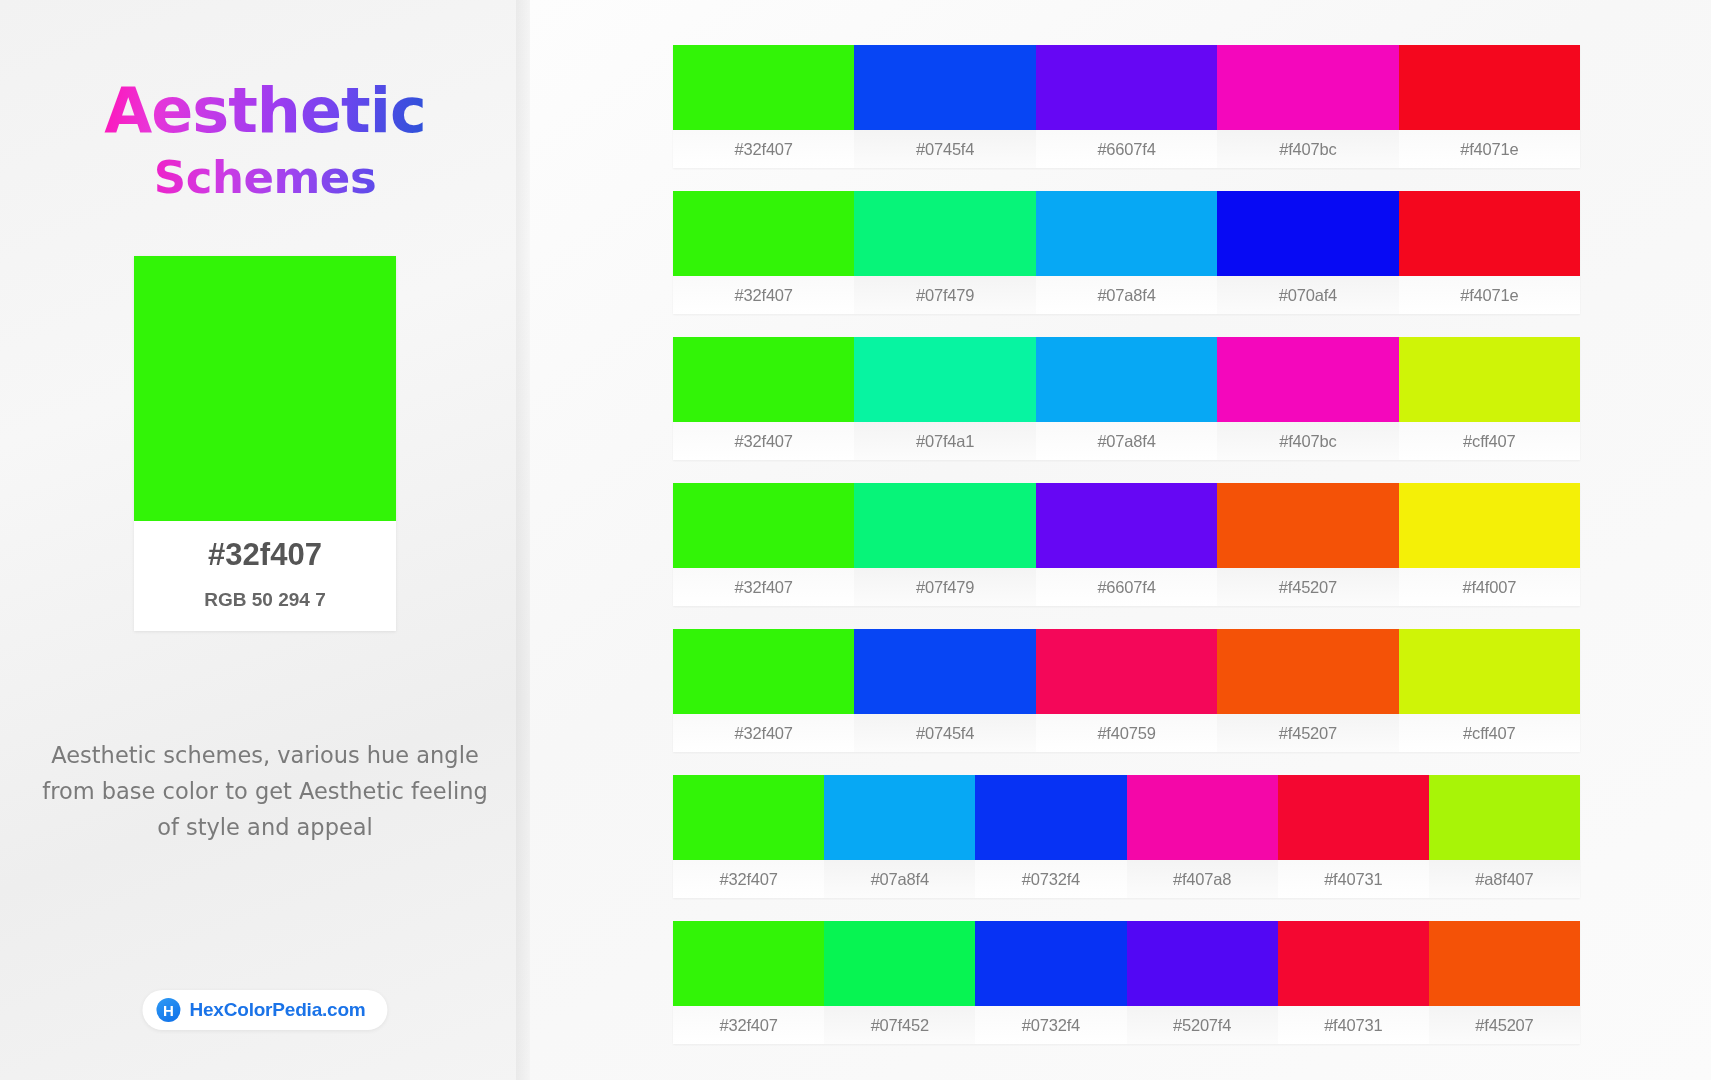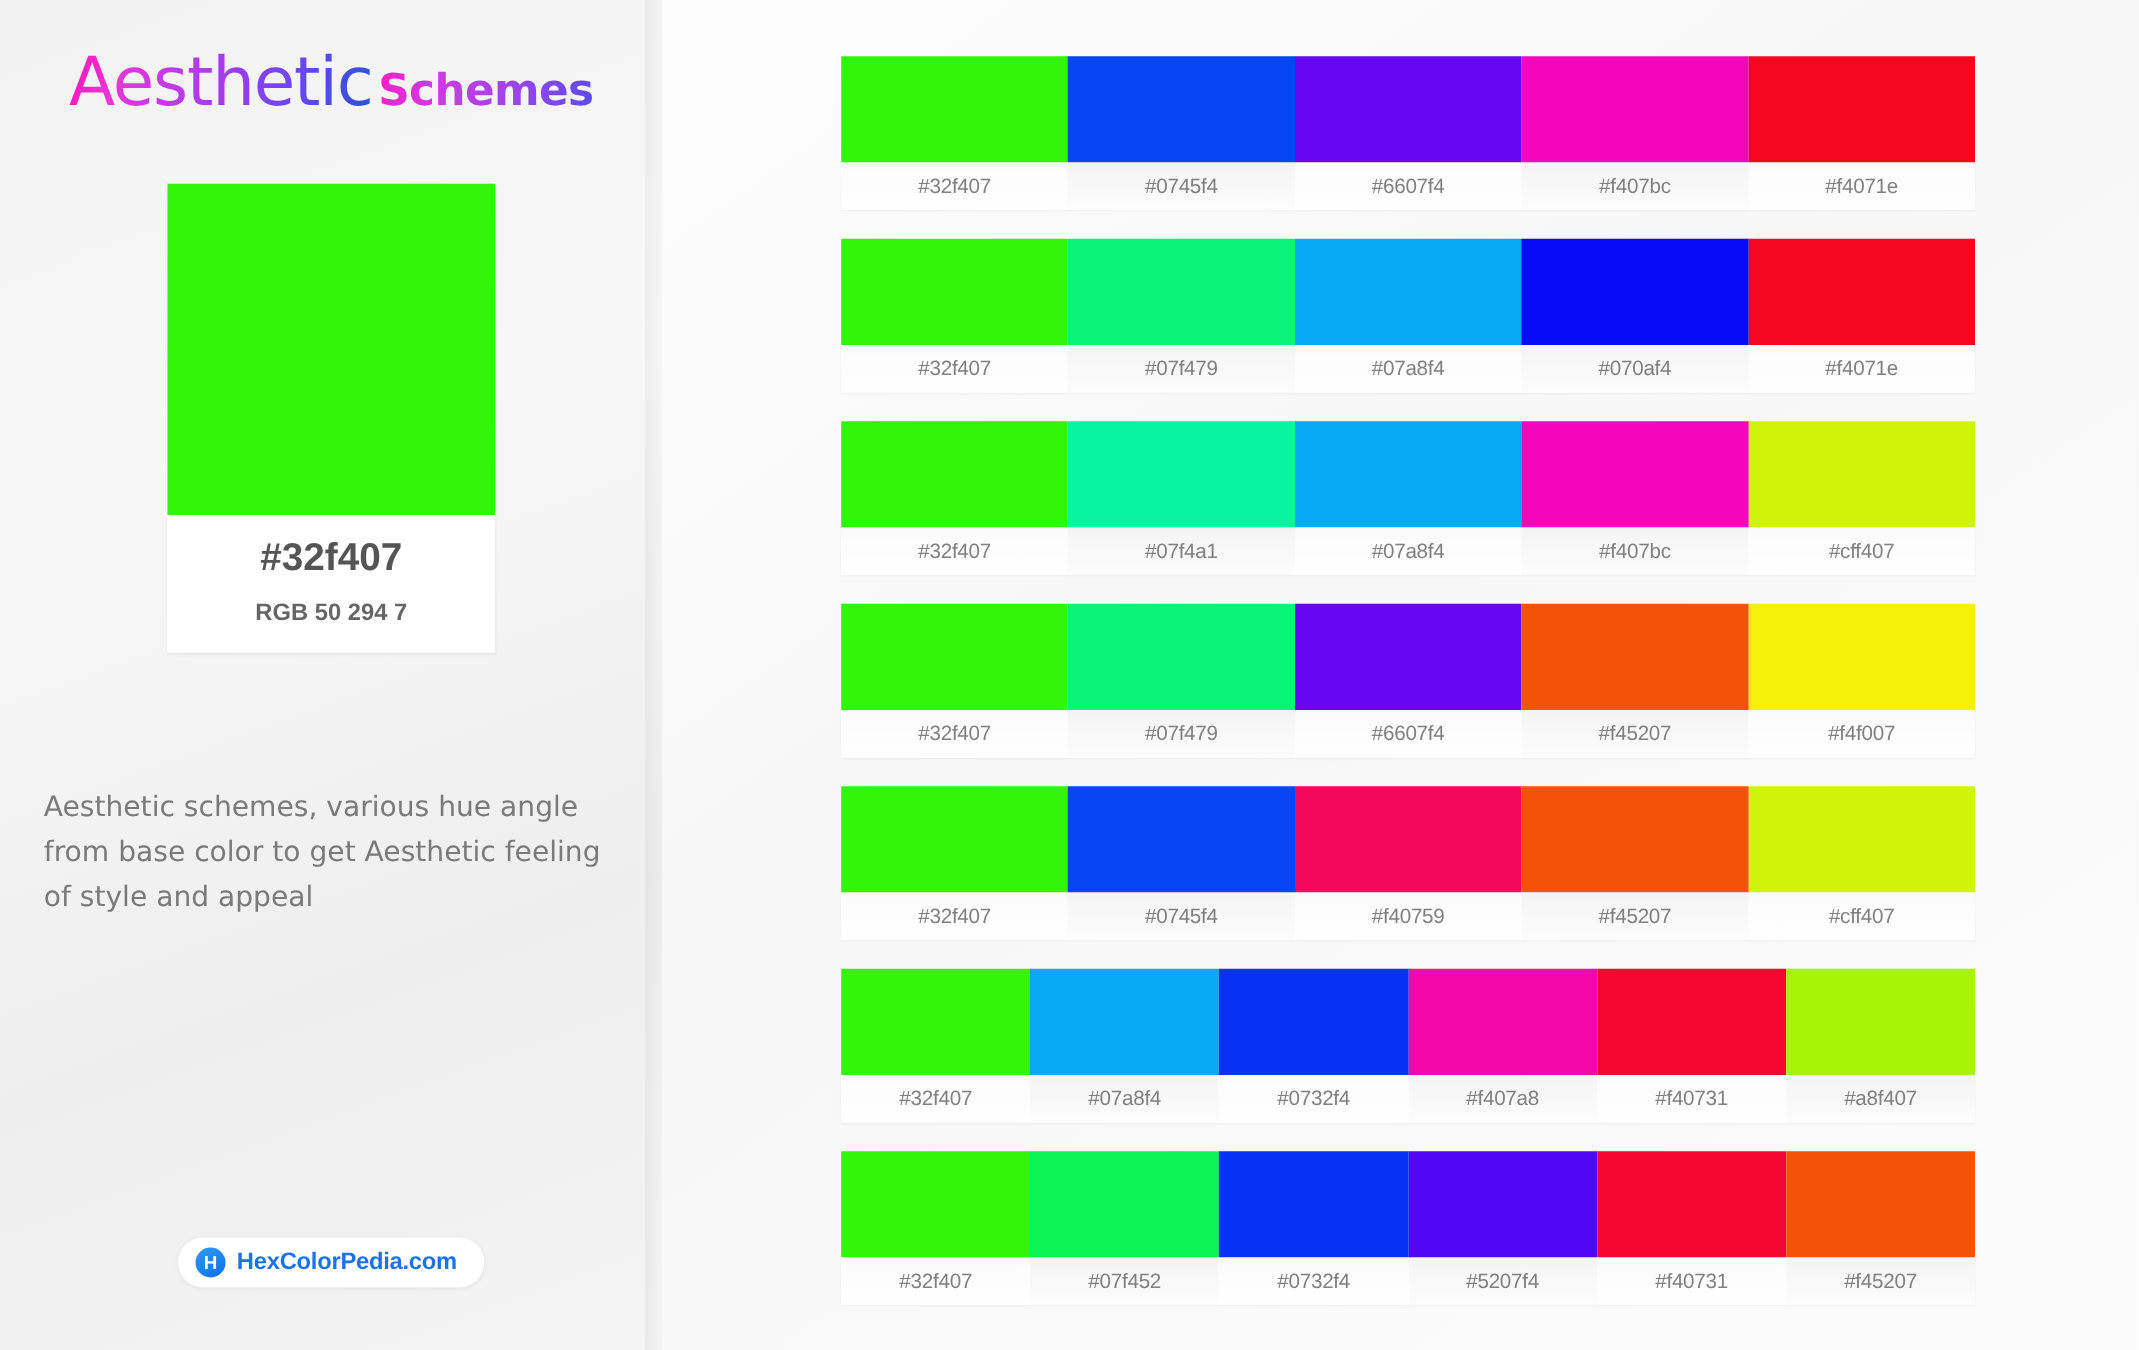--- a/index.html
+++ b/index.html
@@ -41,35 +41,36 @@
     pointer-events: none;
   }
 
   .title-block {
     padding-top: 38px;
     text-align: center;
   }
 
   .title-main {
     font-family: "DejaVu Sans", sans-serif;
-    font-size: 54px;
-    font-weight: normal;
+    font-size: 62px;
+    font-weight: bold;
     letter-spacing: -1px;
     line-height: 1.05;
     background-image: linear-gradient(100deg, #ff14b8 0%, #e935d8 16%, #c13ae8 34%, #9b3cf0 54%, #6a47ee 74%, #2b52d8 100%);
     -webkit-background-clip: text;
     background-clip: text;
     color: transparent;
     -webkit-text-fill-color: transparent;
     display: inline-block;
+    margin-top: 40px;
   }
 
   .title-sub {
     font-family: "DejaVu Sans", sans-serif;
-    font-size: 35px;
+    font-size: 45px;
     font-weight: bold;
     letter-spacing: -0.5px;
     margin-top: 8px;
     background-image: linear-gradient(100deg, #f022c8 0%, #d139e2 28%, #9d44ef 62%, #5b4bea 100%);
     -webkit-background-clip: text;
     background-clip: text;
     color: transparent;
     -webkit-text-fill-color: transparent;
     display: inline-block;
     text-decoration: underline;
@@ -105,20 +106,21 @@
     font-family: "Liberation Sans", sans-serif;
     font-size: 19px;
     font-weight: bold;
     color: #666666;
     margin-top: 16px;
   }
 
   .description {
     margin: 106px auto 0 auto;
     width: 460px;
+    text-align: center;
     font-family: "DejaVu Sans", sans-serif;
     font-size: 22.5px;
     line-height: 1.6;
     color: #7a7a7a;
     font-weight: normal;
   }
 
   .footer-badge {
     position: absolute;
     left: 50%;

